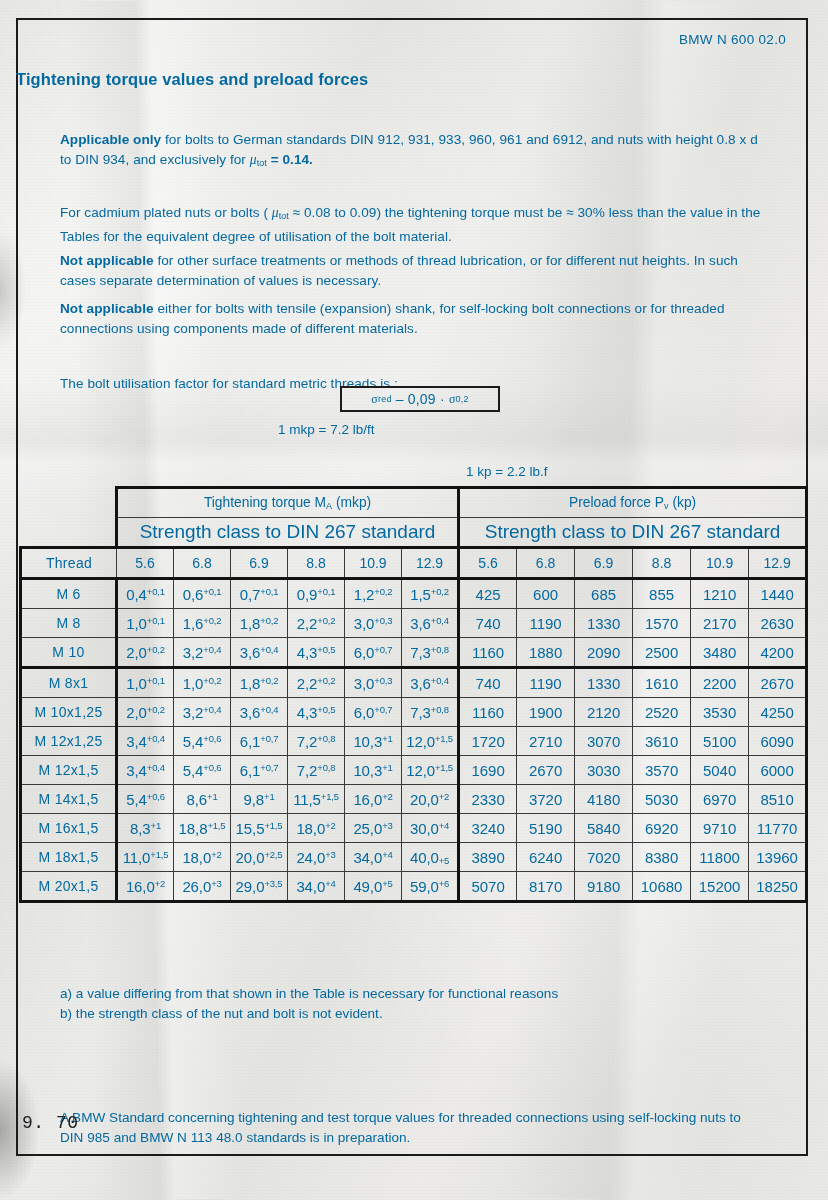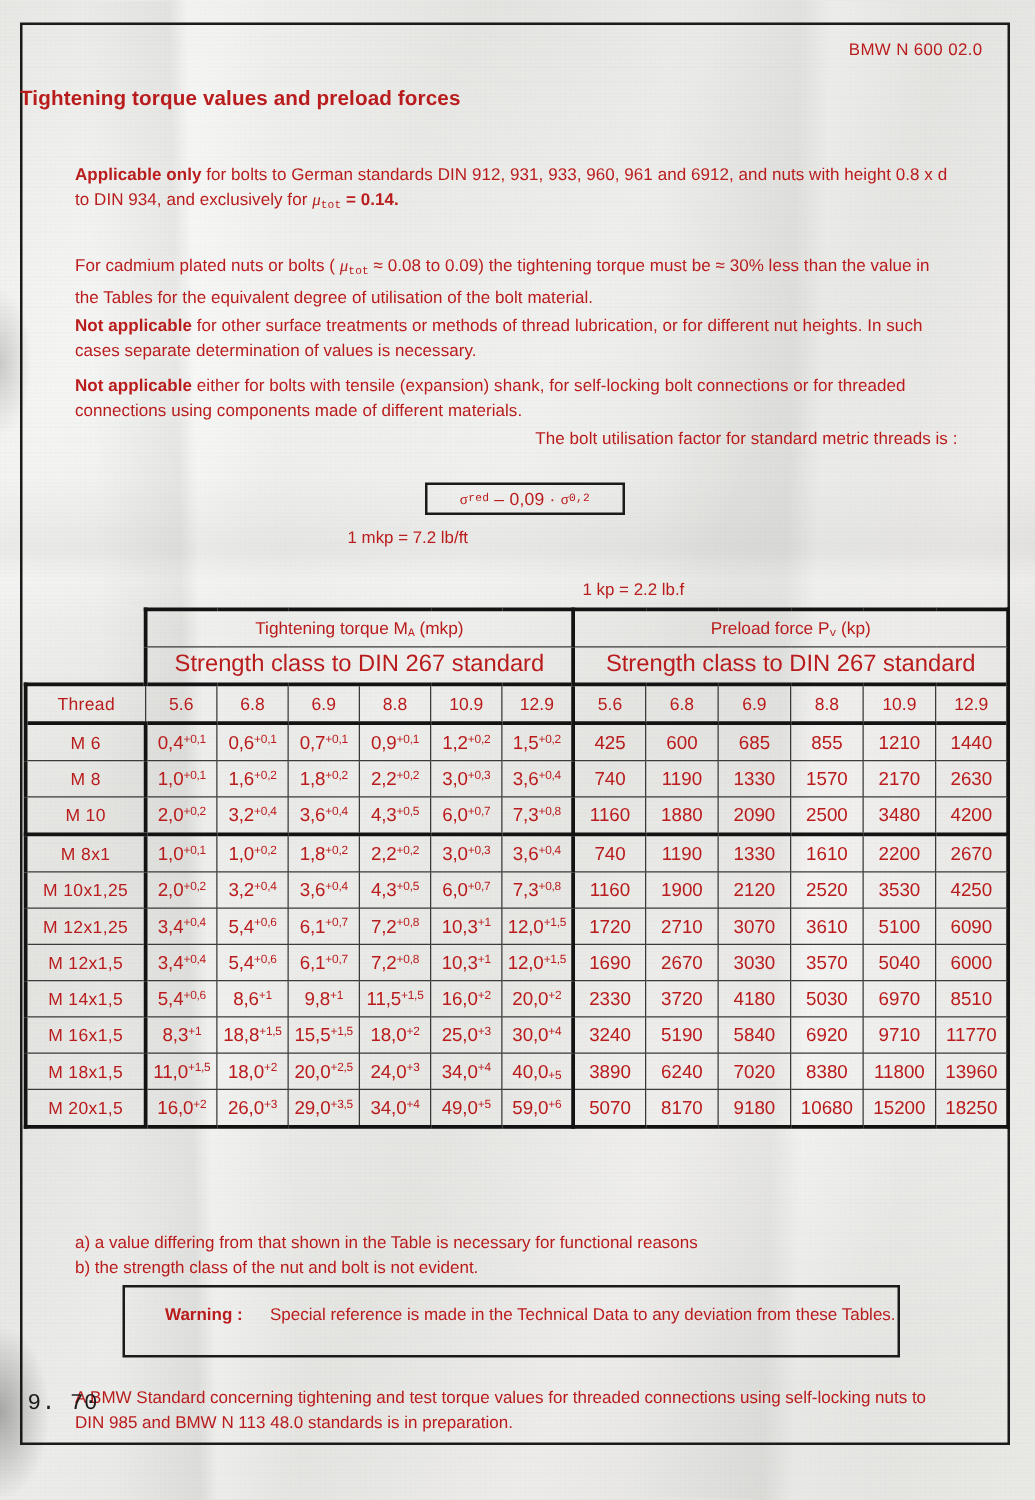--- a/index.html
+++ b/index.html
@@ -62,21 +62,21 @@
     width: 792px; height: 1138px;
     border: 2.5px solid #1b1b1b;
     box-sizing: border-box;
   }
 
   #content {
     position: absolute;
     left: 16px; top: 18px;
     width: 792px; height: 1138px;
     box-sizing: border-box;
-    color: #b91c1c;
+    color: #0369a1;
   }
 
   .docnum {
     position: absolute;
     right: 22px; top: 14px;
     font-size: 13.5px;
     letter-spacing: .3px;
   }
 
   .title {
@@ -91,27 +91,27 @@
   .prose {
     position: absolute;
     left: 44px;
     width: 706px;
     font-size: 13.6px;
     line-height: 19.5px;
     letter-spacing: .05px;
   }
   .prose b { font-weight: bold; }
   .ital { font-style: italic; font-family: "Liberation Serif", serif; }
-  sub { font-size: 9px; vertical-align: -2px; font-family: Liberation Mono, monospace; }
+  sub { font-size: 9px; vertical-align: -2px; }
 
   #p1 { top: 112px; }
   #p2 { top: 185px; }
   #p3 { top: 233px; }
   #p4 { top: 281px; }
-  #p5 { top: 323px; text-align: right; }
+  #p5 { top: 356px; }
 
   #formulaBox {
     position: absolute;
     left: 324px; top: 368px;
     width: 160px; height: 26px;
     border: 2px solid #1b1b1b;
     box-sizing: border-box;
     display: flex; align-items: center; justify-content: center;
     font-size: 14px;
     letter-spacing: .2px;
@@ -465,26 +465,20 @@
         </tbody>
     </table>
   </div>
 
 
   <div id="b2">
     <div>a) a value differing from that shown in the Table is necessary for functional reasons</div>
     <div>b) the strength class of the nut and bolt is not evident.</div>
   </div>
 
-  <div id="warnBox">
-    <div id="warnInner">
-      <span class="wlabel">Warning :</span>
-      <span id="warnBody">Special reference is made in the Technical Data to any deviation from these Tables.</span>
-    </div>
-  </div>
 
   <div id="b3">
     <span>A BMW Standard concerning tightening and test torque values for threaded connections using self-locking nuts to DIN 985 and BMW N 113 48.0 standards is in preparation.</span>
   </div>
 
 </div>
 
 <div id="pagefoot">9. 70</div>
 
 </body></html>

